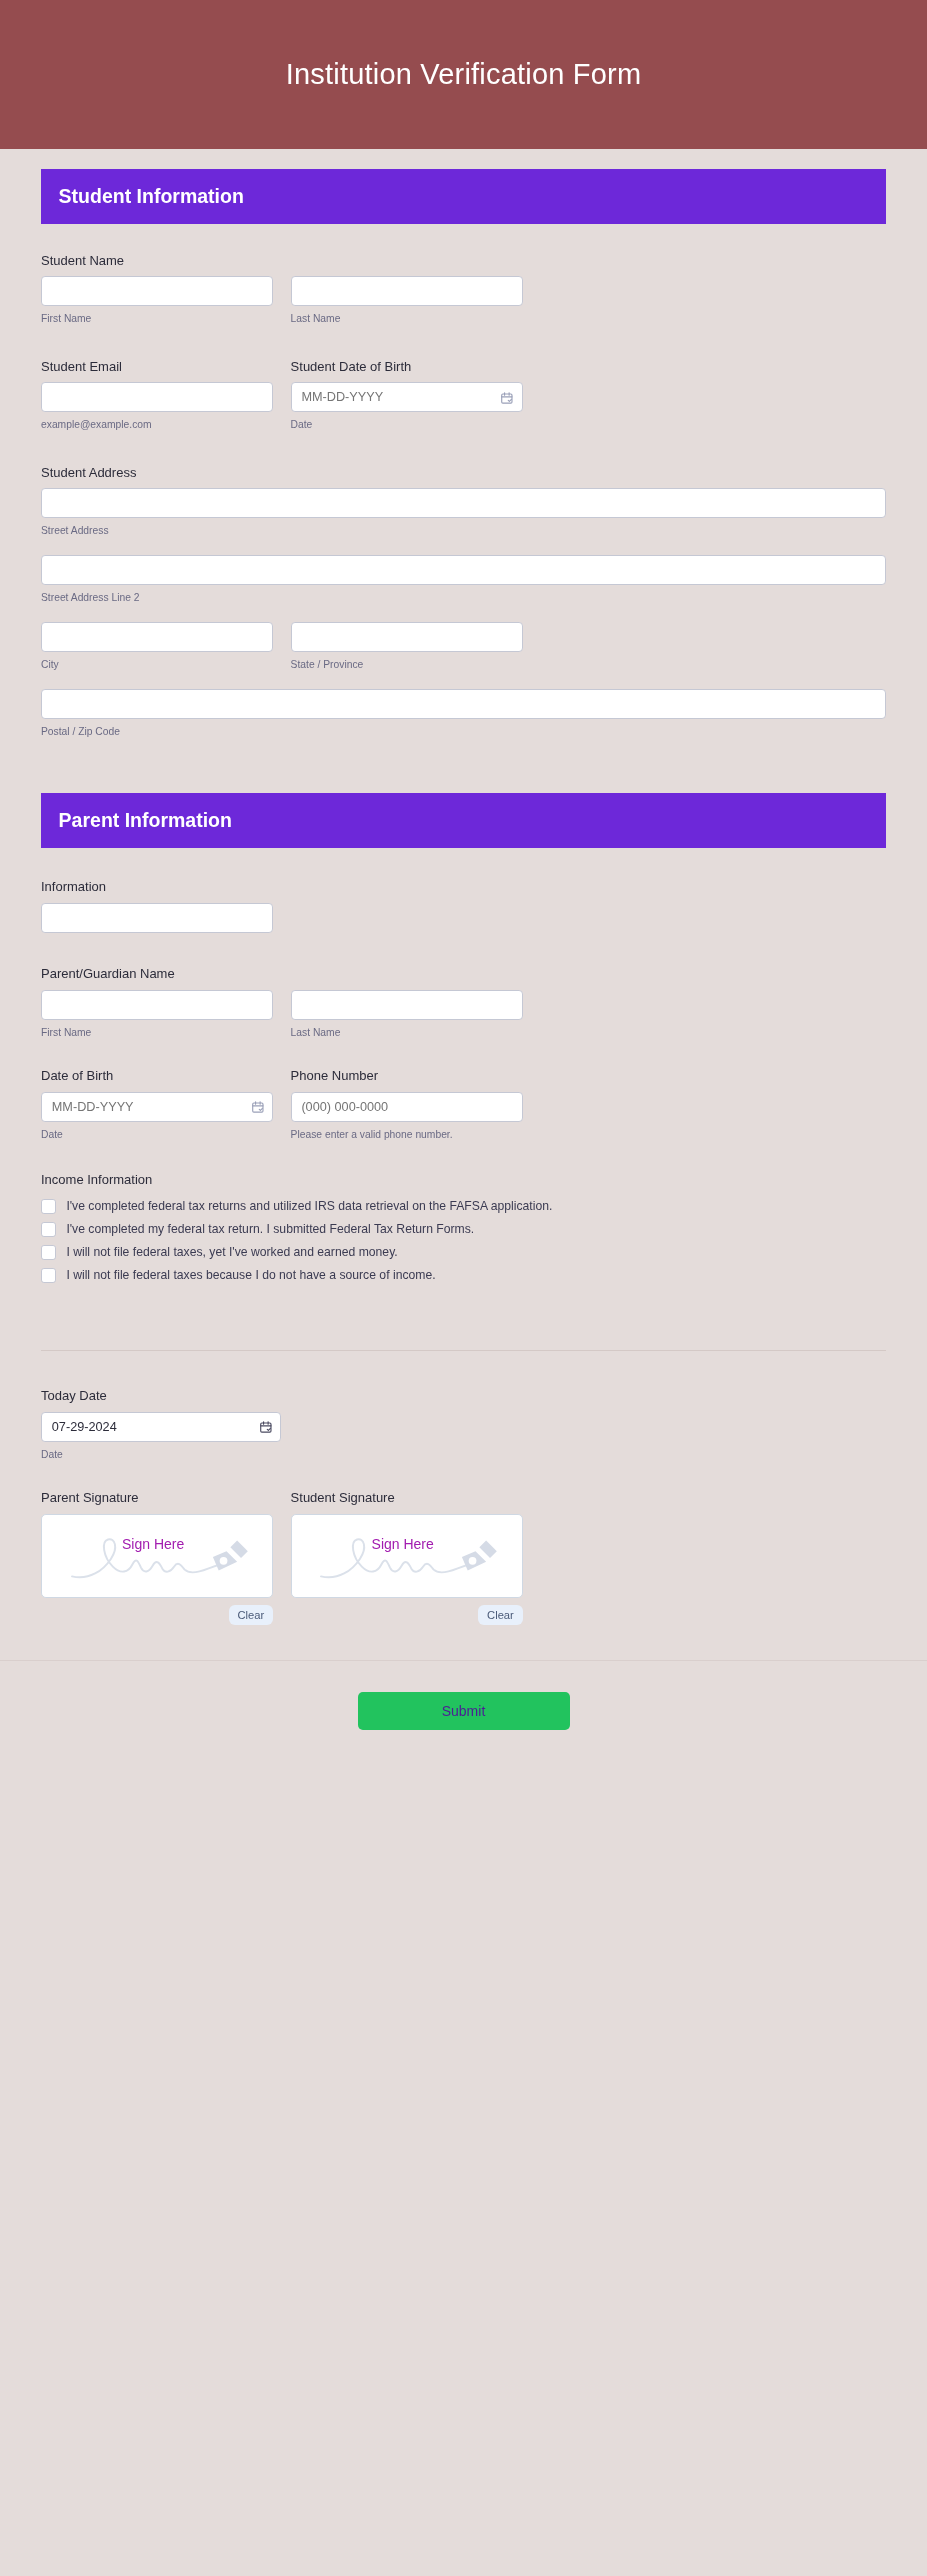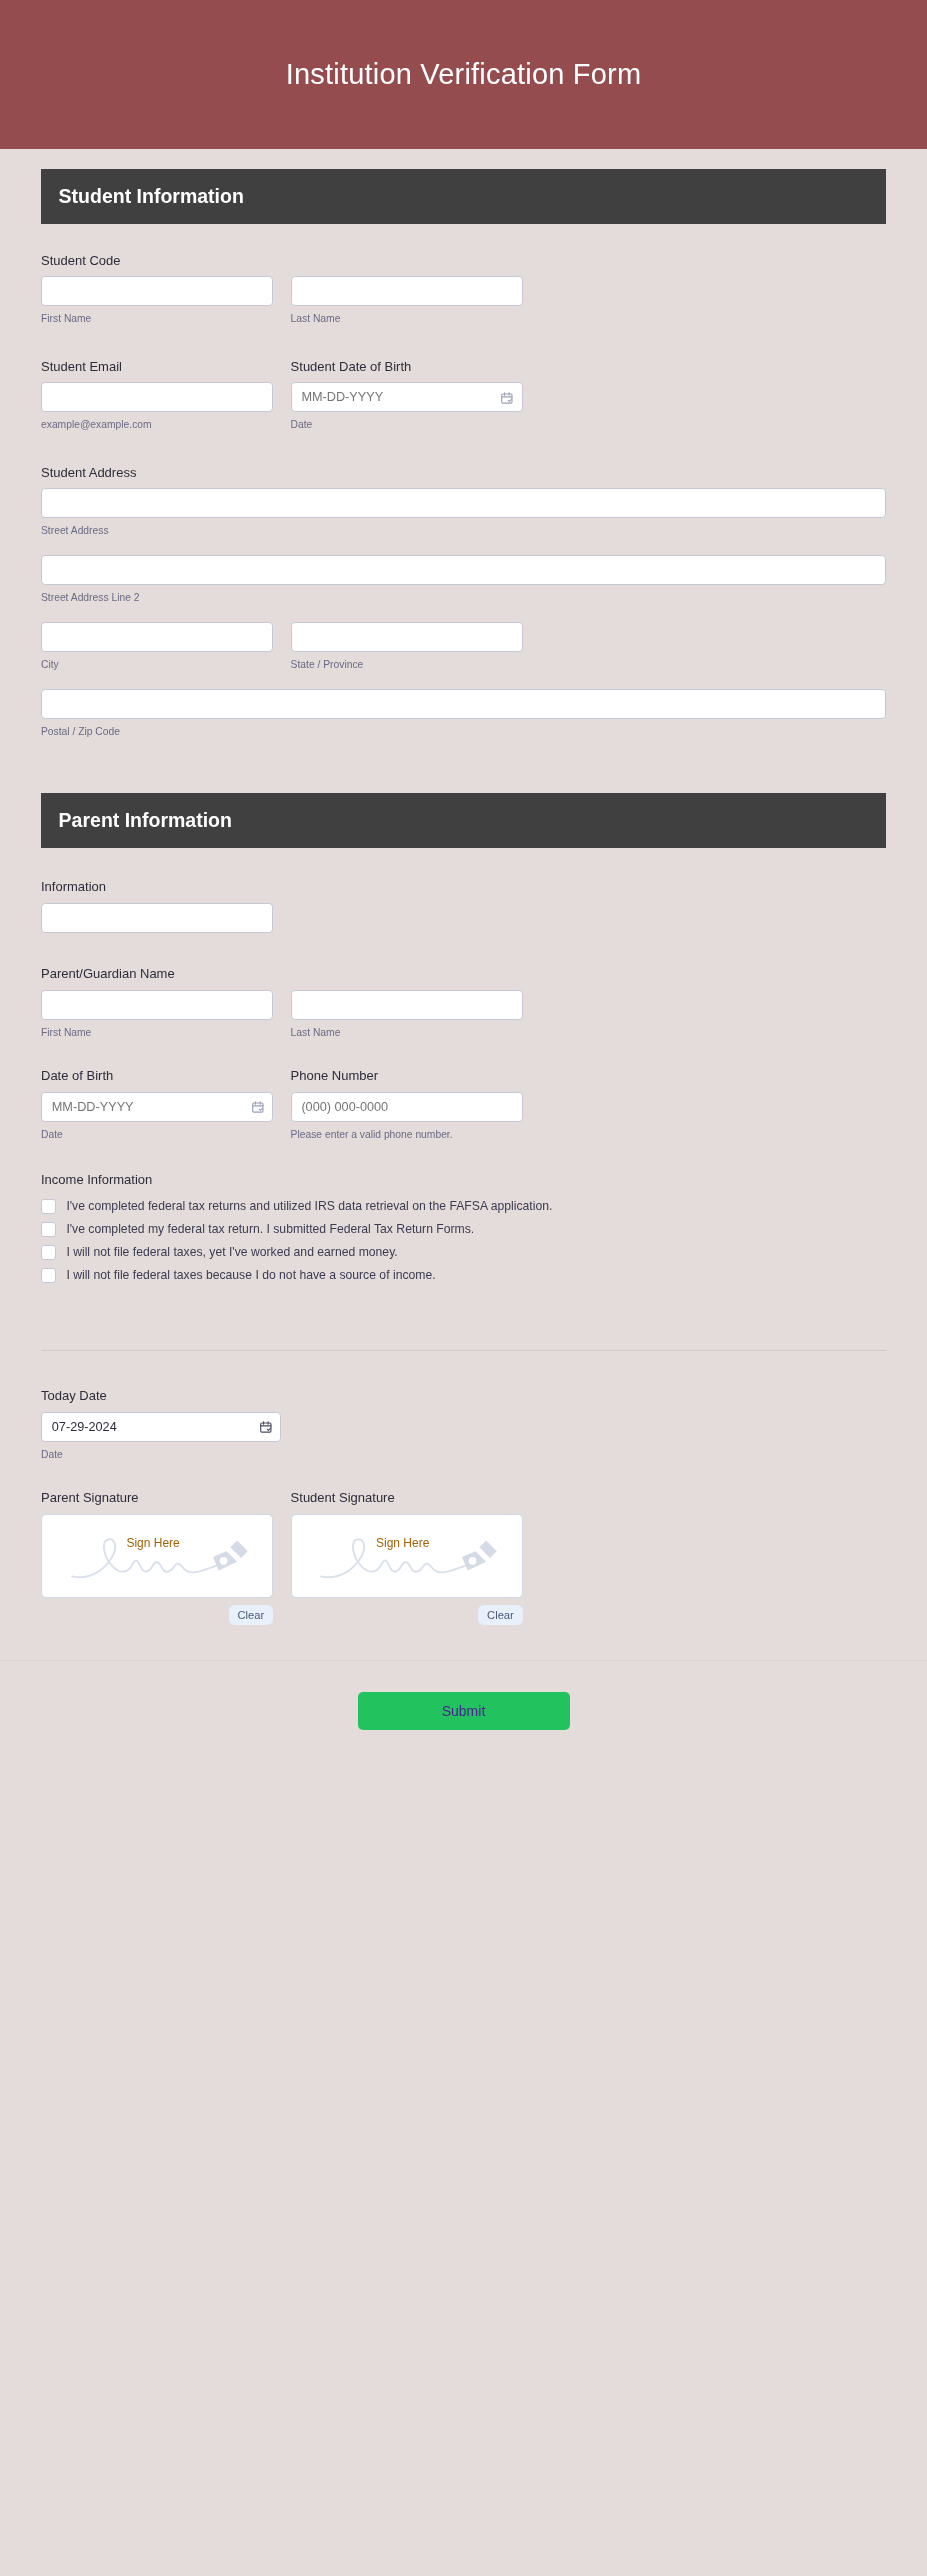--- a/index.html
+++ b/index.html
@@ -35,21 +35,21 @@
   }
 
   
   .form-body {
     width: 927px;
     padding: 0 41px;
   }
 
   
   .section-header {
-    background: #404040;
+    background: #6d28d9;
     height: 55px;
     display: flex;
     align-items: center;
     padding: 0 17.6px;
     margin-top: 19.5px;
   }
   .section-header-text {
     color: #ffffff;
     font-size: 19.5px;
     font-weight: bold;
@@ -174,22 +174,22 @@
     display: flex;
     align-items: center;
     justify-content: center;
   }
   .sig-here-text {
     position: absolute;
     top: 21.5px;
     left: 0;
     right: 7.8px;
     text-align: center;
-    font-size: 12px;
-    color: #a16207;
+    font-size: 14px;
+    color: #a21caf;
     font-weight: normal;
   }
   .clear-btn {
     margin-top: 6.8px;
     margin-left: auto;
     display: block;
     background: #e8f0fb;
     border: none;
     border-radius: 6px;
     color: #4a5a78;
@@ -228,21 +228,21 @@
     <div class="form-banner-title">Institution Verification Form</div>
   </div>
 
   <div class="form-body">
 
     <div class="section-header">
       <span class="section-header-text">Student Information</span>
     </div>
 
     <div class="field-block" style="margin-top:29px;">
-      <span class="field-label">Student Code</span>
+      <span class="field-label">Student Name</span>
       <div class="two-col">
         <div class="cell">
           <input class="input" type="text" value="" style="">
           <span class="sub-label">First Name</span>
         </div>
         <div class="cell right">
           <input class="input" type="text" value="" style="">
           <span class="sub-label">Last Name</span>
         </div>
       </div>

